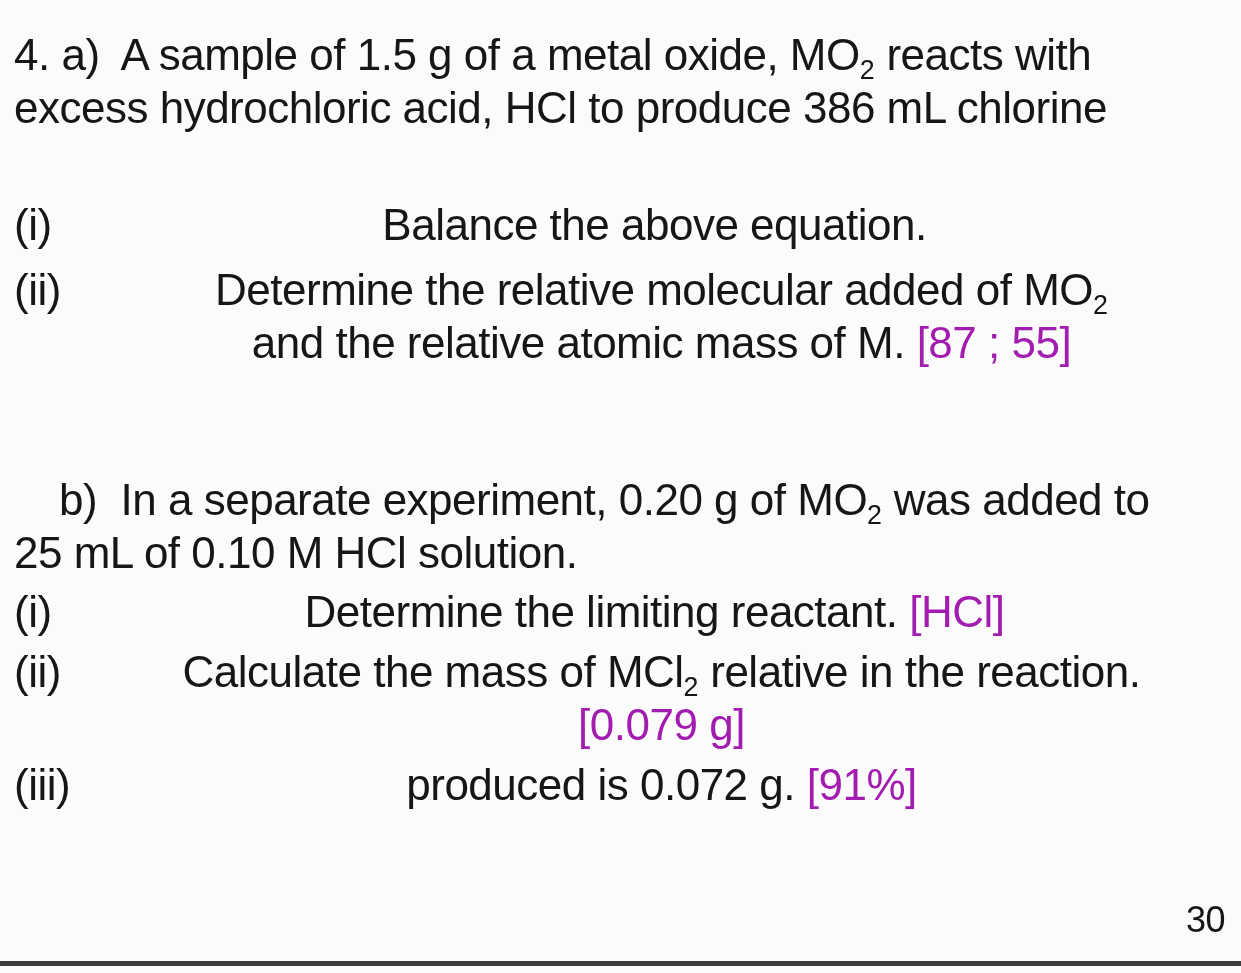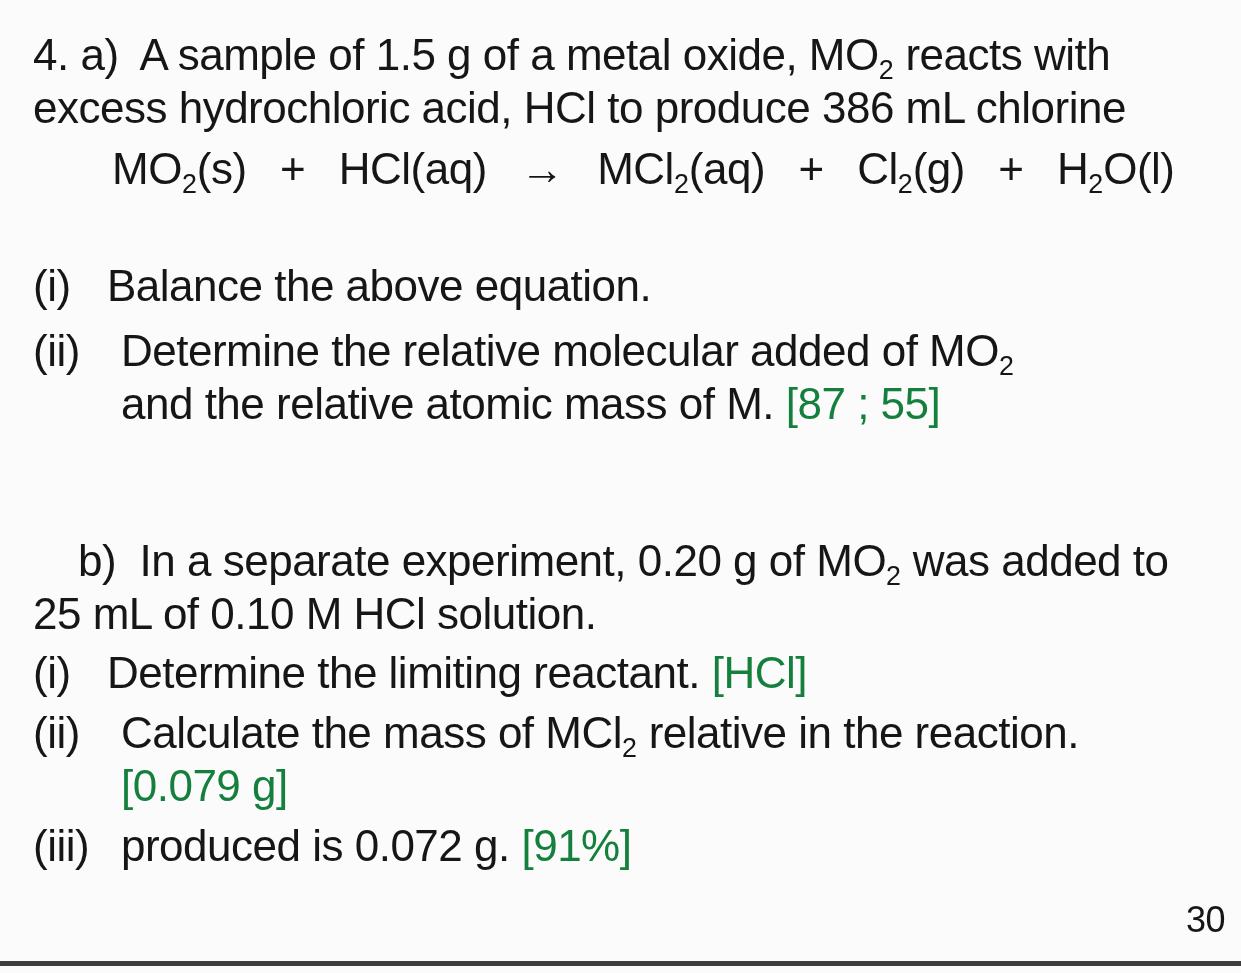--- a/index.html
+++ b/index.html
@@ -4,41 +4,41 @@
 <style>
   html, body { margin: 0; padding: 0; }
   body {
     width: 1241px; height: 973px;
     background: #fbfbfb;
     overflow: hidden;
     position: relative;
     font-family: "Liberation Sans", "DejaVu Sans", sans-serif;
     color: #161616;
   }
-  .page { position: absolute; inset: 0; padding: 28px 20px 0 33px; }
+  .page { position: absolute; inset: 0; padding: 28px 20px 0 14px; }
   .line {
     white-space: pre;
     font-size: 44px;
     line-height: 53px;
     letter-spacing: -0.5px;
   }
   .sub {
     font-size: 61%;
     line-height: 0;
     position: relative;
     top: 0.34em;
     letter-spacing: 0;
   }
-  .red { color: #15803d; }
+  .red { color: #a21caf; }
   .equation { margin-top: 8px; margin-left: 79px; word-spacing: 5px; }
   .list { margin-top: 64px; }
   .li { display: flex; align-items: flex-start; }
   .li + .li { margin-top: 12px; gap: 14px; }
   .marker { flex: none; width: 74px; font-size: 44px; line-height: 53px; letter-spacing: -0.5px; }
-  .li-body { flex: 1 1 auto; min-width: 0; }
+  .li-body { flex: 1 1 auto; min-width: 0; text-align: center; }
   .qb { margin-top: 104px; }
   .indent-b { padding-left: 45px; }
   .qb .list { margin-top: 6px; }
   .qb .li + .li { margin-top: 7px; }
   .page-number {
     position: absolute; top: 896px; right: 16px;
     font-size: 36px; line-height: 48px; letter-spacing: -0.5px;
   }
   .footer-line {
     position: absolute; left: 0; right: 0; top: 961px; height: 5px;
@@ -46,21 +46,20 @@
   }
 </style>
 </head>
 <body>
 
 <div class="page">
 
   <section>
     <div class="line"><span>4. a)  A sample of 1.5 g of a metal oxide, MO</span><span class="sub">2</span><span> reacts with</span></div>
     <div class="line"><span>excess hydrochloric acid, HCl to produce 386 mL chlorine</span></div>
-    <div class="line equation"><span>MO</span><span class="sub">2</span><span>(s)  +  HCl(aq)  →  MCl</span><span class="sub">2</span><span>(aq)  +  Cl</span><span class="sub">2</span><span>(g)  +  H</span><span class="sub">2</span><span>O(l)</span></div>
 
     <div class="list">
       <div class="li">
         <span class="marker">(i)</span>
         <div class="li-body">
           <div class="line"><span>Balance the above equation.</span></div>
         </div>
       </div>
       <div class="li">
         <span class="marker">(ii)</span>

